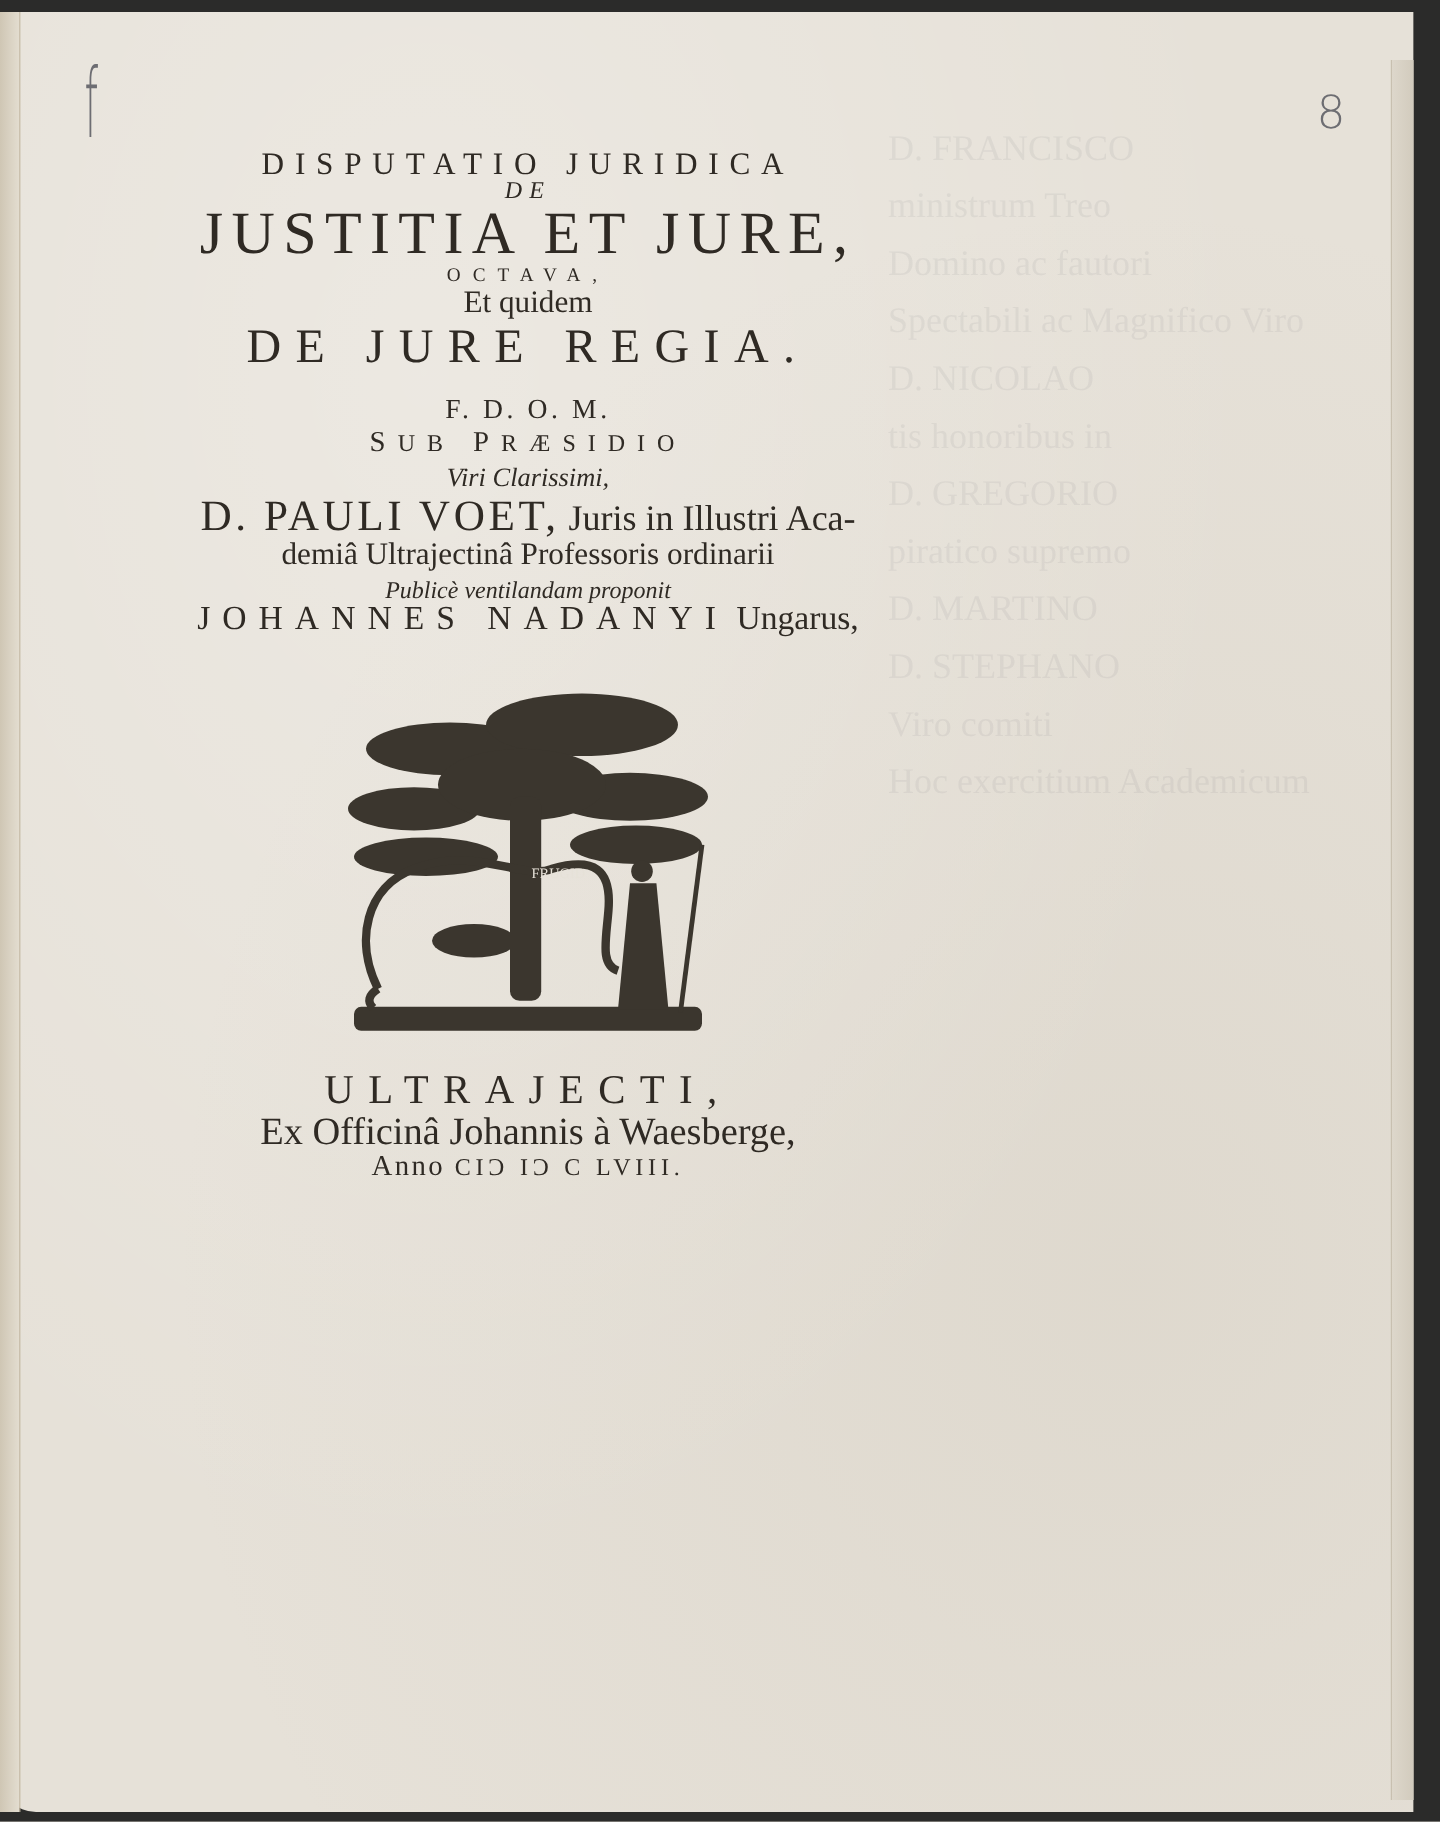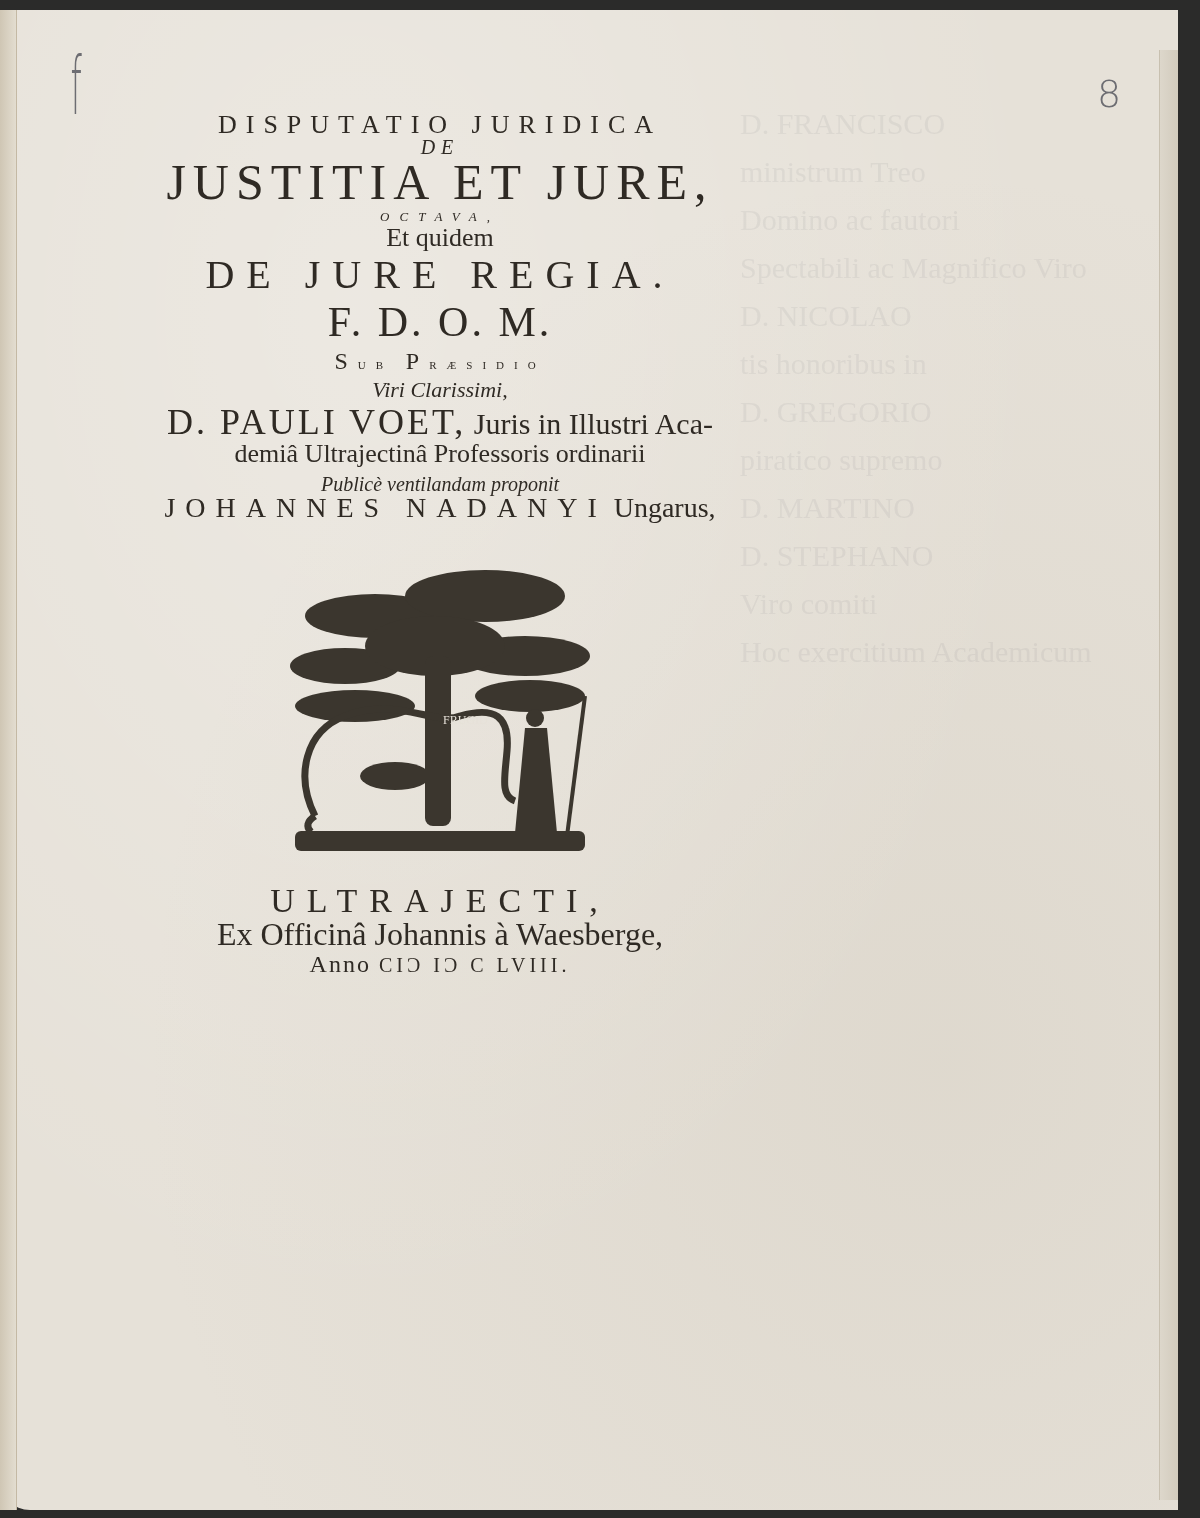--- a/index.html
+++ b/index.html
@@ -38,30 +38,30 @@
     .bleed {
       position: absolute; left: 740px; top: 90px; width: 420px; height: 1160px;
       color: rgba(90,90,100,0.08); font-size: 30px; line-height: 48px; overflow: hidden;
       pointer-events: none;
     }
     .content {
       position: absolute; left: 60px; top: 100px; width: 760px;
       text-align: center;
     }
     .line { display: block; white-space: nowrap; }
-    .l-disp { font-size: 26px; letter-spacing: 9px; margin-top: 0; }
+    .l-disp { font-size: 26px; letter-spacing: 9px; margin-top: 12px; }
     .l-de { font-size: 20px; font-style: italic; letter-spacing: 6px; margin-top: -4px; }
     .l-title { font-size: 50px; letter-spacing: 7px; margin-top: -6px; }
-    .l-octava { font-size: 13px; font-style: italic; letter-spacing: 10px; margin-top: -2px; }
+    .l-octava { font-size: 16px; letter-spacing: 10px; margin-top: -2px; }
     .l-quidem { font-size: 26px; margin-top: -2px; }
     .l-lege { font-size: 40px; letter-spacing: 12px; margin-top: -2px; }
     .l-quam { font-size: 26px; font-style: italic; letter-spacing: 8px; margin-top: 0; }
-    .l-fdom { font-size: 42px; letter-spacing: 3px; margin-top: 0; }
+    .l-fdom { font-size: 23px; letter-spacing: 3px; margin-top: 16px; }
     .l-sub { font-size: 24px; letter-spacing: 10px; margin-top: 2px; }
-    .l-sub .sm { font-size: 11px; }
+    .l-sub .sm { font-size: 20px; }
     .l-viri { font-size: 22px; font-style: italic; margin-top: 2px; }
     .l-pauli { font-size: 36px; margin-top: -2px; }
     .l-pauli .lg { letter-spacing: 3px; }
     .l-pauli .rest { font-size: 30px; }
     .l-demia { font-size: 26px; margin-top: -4px; }
     .l-publice { font-size: 20px; font-style: italic; margin-top: 4px; }
     .l-johannes { font-size: 28px; margin-top: -4px; }
     .l-johannes .caps { letter-spacing: 10px; }
     .l-addiem { font-size: 22px; font-style: italic; margin-top: -2px; }
     .device {

